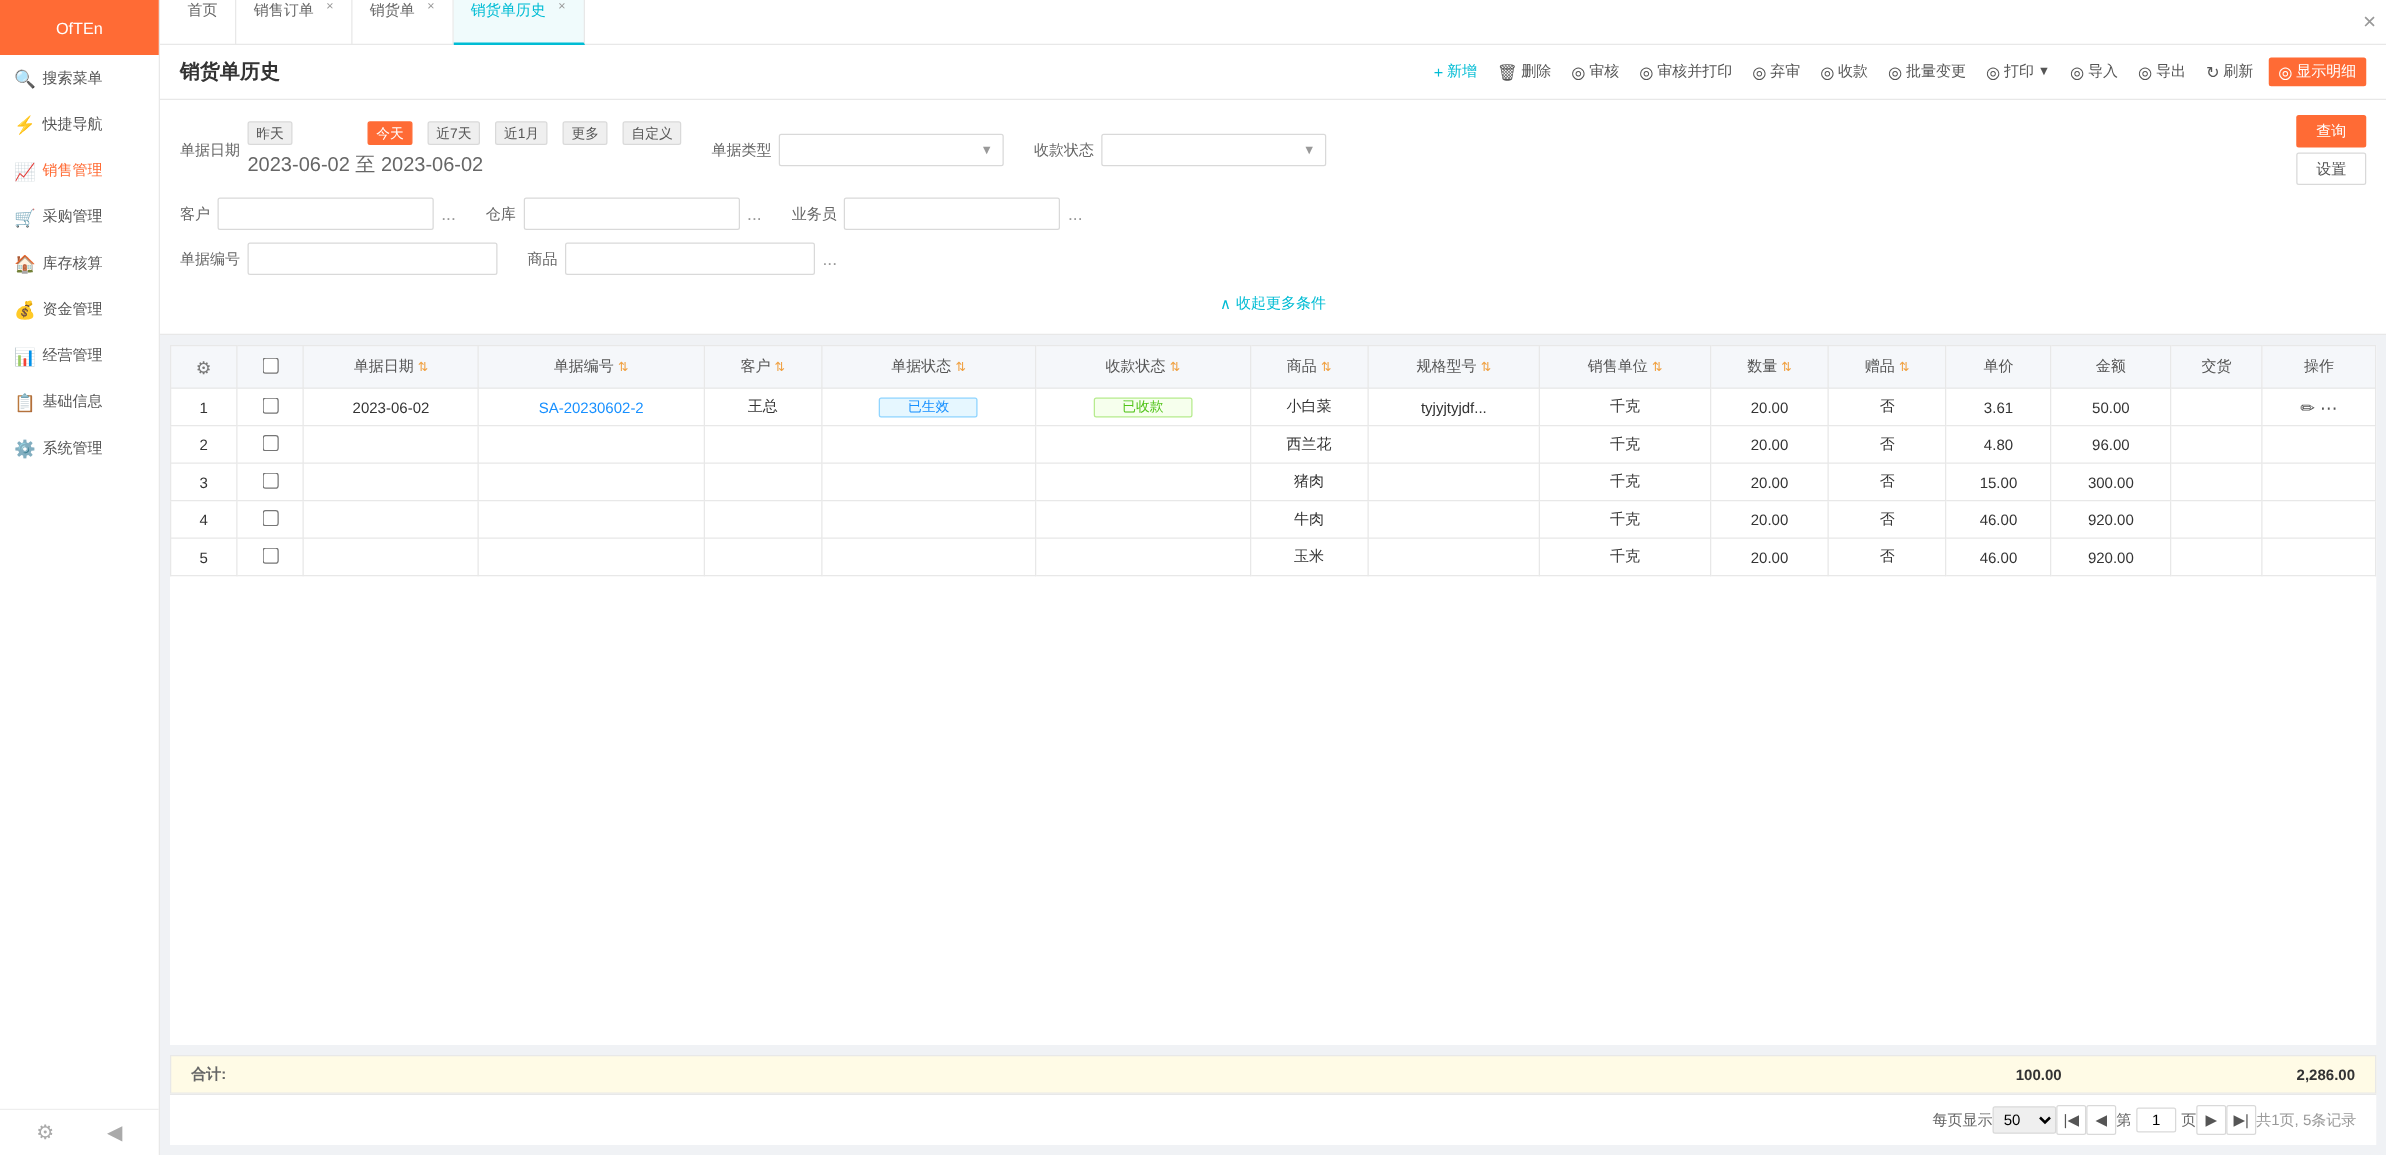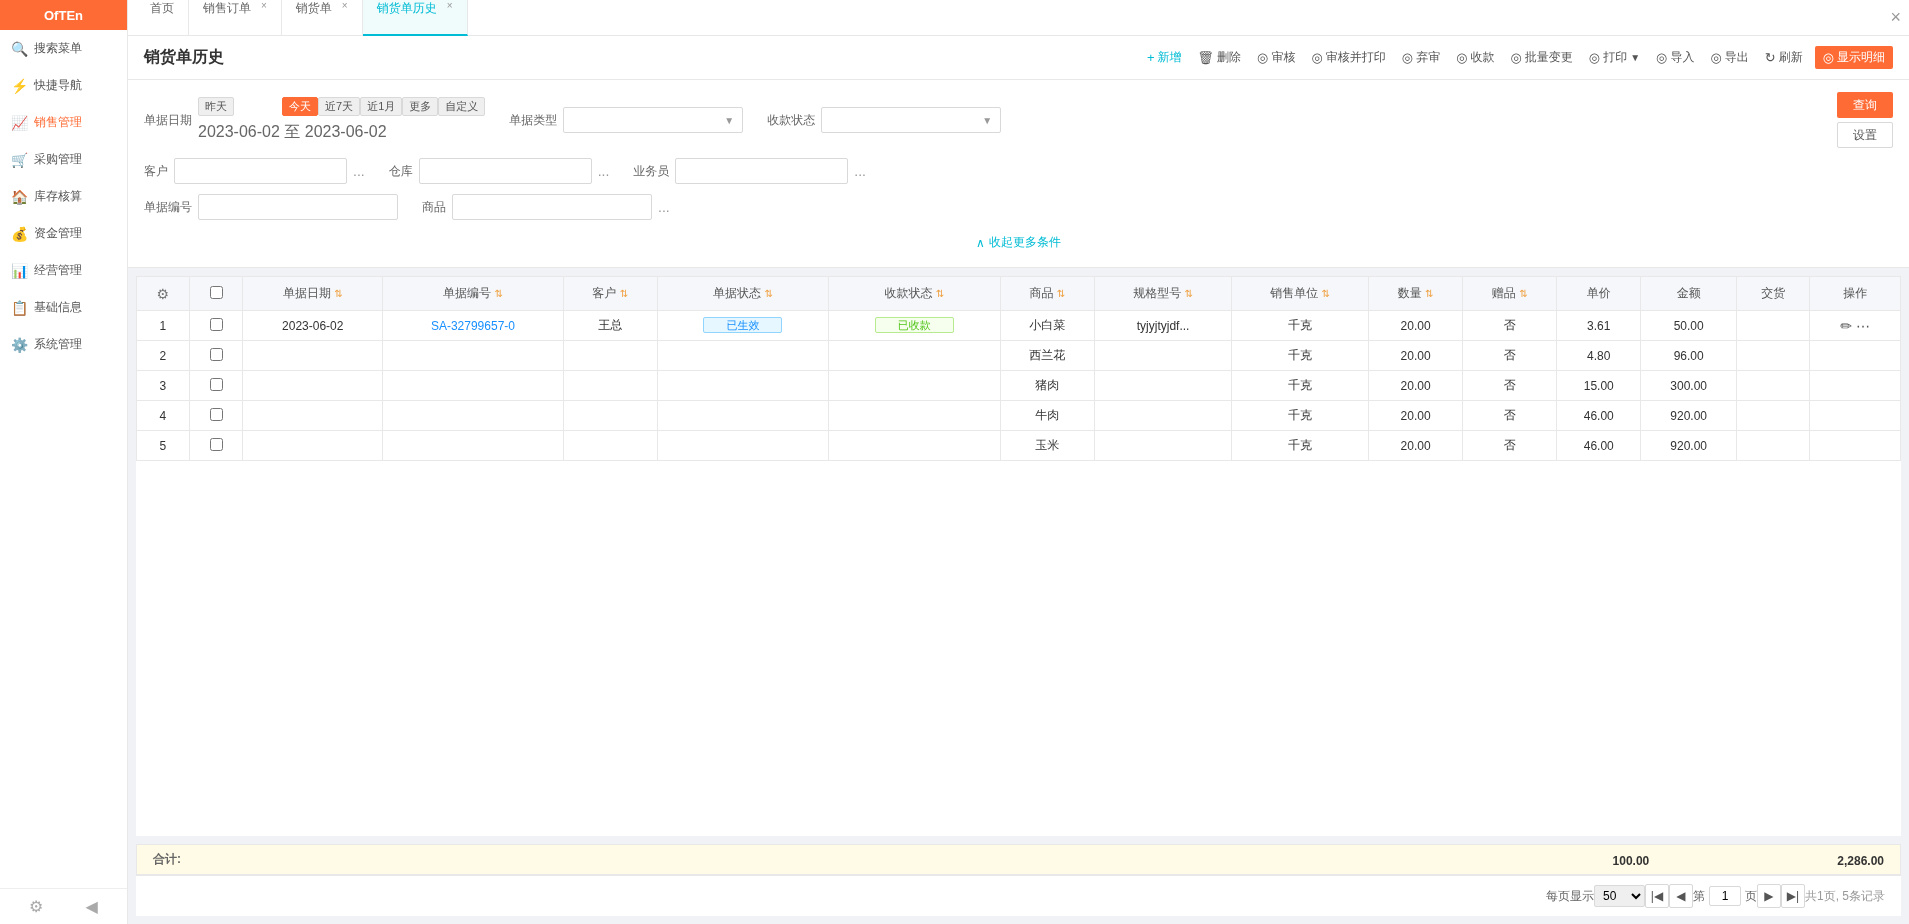--- a/index.html
+++ b/index.html
@@ -1,20 +1,20 @@
 <!DOCTYPE html>
 <html><head>
   <meta charset="utf-8">
   <style>
     * { box-sizing: border-box; margin: 0; padding: 0; }
     body { font-family: 'Microsoft YaHei', Arial, sans-serif; font-size: 12px; color: #333; background: #f0f2f5; display: flex; height: 924px; overflow: hidden; }
 
     
     .sidebar { width: 128px; background: #fff; display: flex; flex-direction: column; border-right: 1px solid #e8e8e8; flex-shrink: 0; }
-    .sidebar-header { background: #ff6b35; height: 30px; display: flex; align-items: center; justify-content: center; color: #fff; font-size: 13px; font-weight: bold; }
+    .sidebar-header { background: #ff6b35; height: 44px; display: flex; align-items: center; justify-content: center; color: #fff; font-size: 13px; font-weight: normal; }
     .sidebar-item { display: flex; align-items: center; padding: 10px 12px; cursor: pointer; color: #555; font-size: 12px; gap: 6px; }
     .sidebar-item.active { color: #ff6b35; }
     .sidebar-icon { width: 16px; height: 16px; display: inline-flex; align-items: center; justify-content: center; font-size: 14px; }
     .sidebar-bottom { margin-top: auto; display: flex; align-items: center; justify-content: space-around; padding: 8px; border-top: 1px solid #eee; }
     .sidebar-bottom-btn { cursor: pointer; color: #aaa; font-size: 16px; }
 
     
     .main { flex: 1; display: flex; flex-direction: column; overflow: hidden; }
 
     
@@ -38,21 +38,21 @@
 
     
     .filter-area { background: #fff; padding: 12px 16px; border-bottom: 1px solid #e8e8e8; }
     .filter-row { display: flex; align-items: center; gap: 24px; margin-bottom: 10px; flex-wrap: wrap; }
     .filter-row:last-child { margin-bottom: 0; }
     .filter-item { display: flex; align-items: center; gap: 6px; }
     .filter-label { color: #666; white-space: nowrap; font-size: 12px; }
     .filter-input { border: 1px solid #d9d9d9; padding: 3px 8px; border-radius: 2px; font-size: 12px; color: #333; min-width: 120px; height: 26px; outline: none; }
     .filter-select { border: 1px solid #d9d9d9; padding: 3px 8px; border-radius: 2px; font-size: 12px; color: #333; min-width: 160px; height: 26px; background: #fff; cursor: pointer; display: flex; align-items: center; justify-content: space-between; }
     .filter-select .arrow { color: #999; font-size: 10px; }
-    .date-tag { display: flex; gap: 0; margin-bottom: 4px; }
+    .date-tag { display: flex; gap: 12px; margin-bottom: 4px; }
     .date-btn { padding: 1px 6px; font-size: 11px; cursor: pointer; border-radius: 2px; border: 1px solid #d9d9d9; color: #555; }
     .date-btn.active { background: #ff6b35; color: #fff; border-color: #ff6b35; margin-left: 48px; }
     .dots-btn { color: #999; cursor: pointer; font-size: 14px; }
     .collapse-btn { display: flex; align-items: center; justify-content: center; gap: 4px; color: #00bcd4; cursor: pointer; font-size: 12px; padding: 4px; }
     .query-btn { background: #ff6b35; color: #fff; border: none; padding: 4px 16px; border-radius: 2px; cursor: pointer; font-size: 12px; height: 26px; }
     .setting-btn { background: #fff; color: #555; border: 1px solid #d9d9d9; padding: 3px 10px; border-radius: 2px; cursor: pointer; font-size: 12px; height: 26px; }
 
     
     .table-area { flex: 1; background: #fff; margin: 8px; overflow: auto; }
     .data-table { width: 100%; border-collapse: collapse; font-size: 12px; }
@@ -333,21 +333,21 @@
             <th>金额</th>
             <th>交货</th>
             <th>操作</th>
           </tr>
         </thead>
         <tbody id="table-body">
         <tr>
               <td>1</td>
               <td><input type="checkbox" style=""></td>
               <td>2023-06-02</td>
-              <td><span class="link-text">SA-32799657-0</span></td>
+              <td><span class="link-text">SA-20230602-2</span></td>
               <td>王总</td>
               <td><span class="status-tag status-active">已生效</span></td>
               <td><span class="status-tag status-paid">已收款</span></td>
               <td>小白菜</td>
               <td>tyjyjtyjdf...</td>
               <td>千克</td>
               <td>20.00</td>
               <td>否</td>
               <td>3.61</td>
               <td>50.00</td>
@@ -423,21 +423,21 @@
               <td>否</td>
               <td>46.00</td>
               <td>920.00</td>
               <td></td>
               <td></td>
             </tr>
           </tbody>
       </table>
     </div>
 
-    <div class="table-footer" style="margin:0 8px;align-items:flex-end;">
+    <div class="table-footer" style="margin:0 8px;">
       <span class="footer-label">合计:</span>
       <span style="flex:1;"></span>
       <span style="margin-right:4px;color:#999;font-size:11px;"></span>
       <span class="footer-sum" style="margin-right: 180px;">100.00</span>
       <span class="footer-sum">2,286.00</span>
     </div>
 
     <div class="pagination">
       <span class="page-size-label">每页显示</span>
       <select class="page-size-select">

